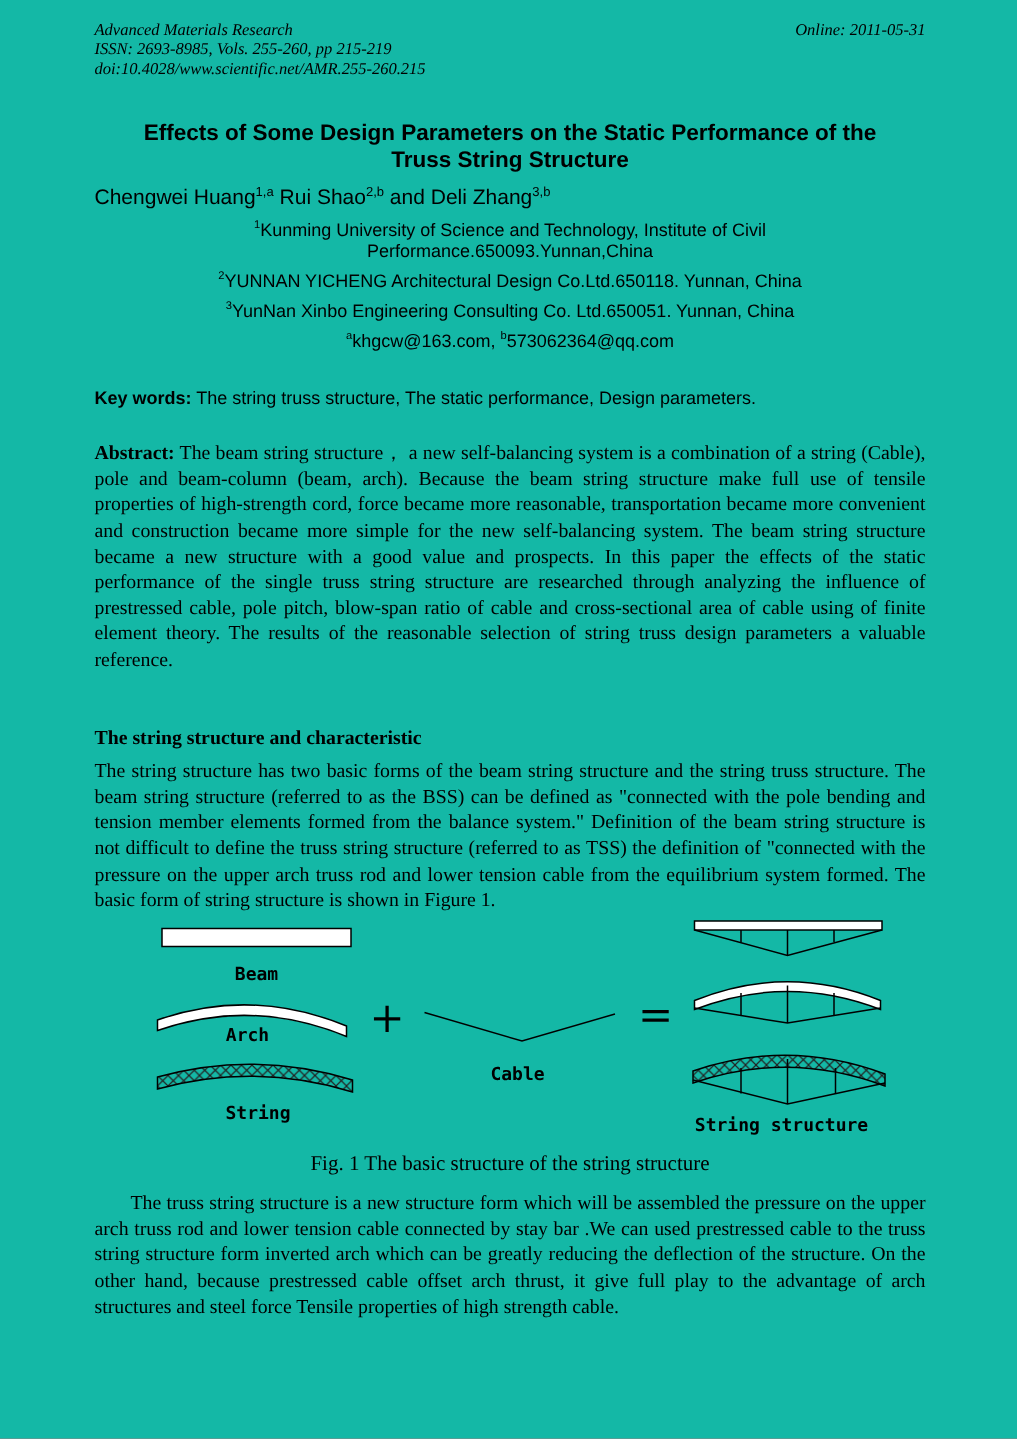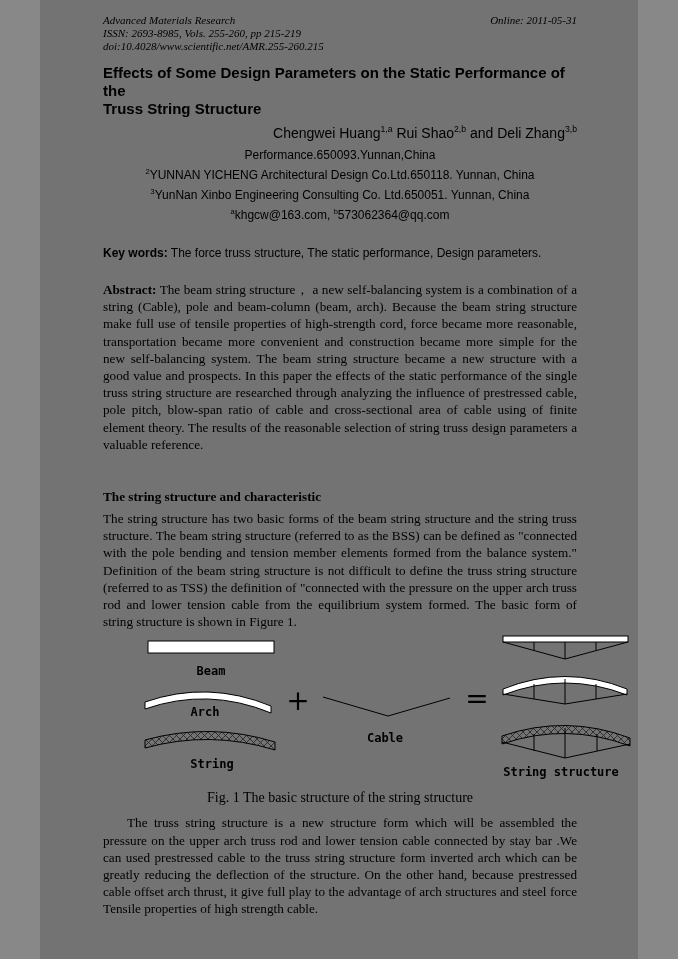--- a/index.html
+++ b/index.html
@@ -1,48 +1,48 @@
 <!DOCTYPE html>
 <html><head>
 <meta charset="utf-8">
 <style>
   * { margin: 0; padding: 0; box-sizing: border-box; }
   html, body { background: #888; }
   .page {
     position: relative;
-    width: 598px;
+    width: 678px;
     height: 959px;
     margin: 0 auto;
-    background: #737373;
+    background: #14b8a6;
     color: #000;
     padding: 14px 61px 0 63px;
     overflow: hidden;
     font-family: "Liberation Serif", serif;
   }
   
   .hdr { display: flex; justify-content: space-between; align-items: flex-start; }
   .hdr-left div, .hdr-right {
     font-family: "Liberation Serif", serif;
     font-style: italic;
     font-size: 11px;
     line-height: 13px;
     white-space: nowrap;
   }
   
   .title {
-    margin-top: 11px;
-    text-align: left;
+    margin-top: 27px;
+    text-align: center;
     font-family: "Liberation Sans", sans-serif;
     font-weight: bold;
     font-size: 15px;
     line-height: 18px;
   }
   .authors {
     margin-top: 7px;
-    text-align: right;
+    text-align: left;
     font-family: "Liberation Sans", sans-serif;
     font-size: 14px;
     line-height: 17px;
   }
   sup { font-size: 0.62em; vertical-align: super; line-height: 0; }
   .affil {
     margin-top: 6px;
     text-align: center;
     font-family: "Liberation Sans", sans-serif;
     font-size: 12px;
@@ -117,27 +117,28 @@
   </div>
 
   <div class="title">
     <div>Effects of Some Design Parameters on the Static Performance of the</div>
     <div>Truss String Structure</div>
   </div>
 
   <div class="authors"><span><span>Chengwei Huang</span><sup>1,a</sup></span><span><span> Rui Shao</span><sup>2,b</sup></span><span><span> and Deli Zhang</span><sup>3,b</sup></span></div>
 
   <div class="affil">
+    <div class="aline tight"><sup>1</sup><span>Kunming University of Science and Technology, Institute of Civil</span></div>
     <div class="aline"><span>Performance.650093.Yunnan,China</span></div>
     <div class="aline"><sup>2</sup><span>YUNNAN YICHENG Architectural Design Co.Ltd.650118. Yunnan, China</span></div>
     <div class="aline"><sup>3</sup><span>YunNan Xinbo Engineering Consulting Co. Ltd.650051. Yunnan, China</span></div>
     <div class="aline tight"><sup>a</sup><span>khgcw@163.com, </span><sup>b</sup><span>573062364@qq.com</span></div>
   </div>
 
-  <div class="keywords"><b>Key words:</b><span> The force truss structure, The static performance, Design parameters.</span></div>
+  <div class="keywords"><b>Key words:</b><span> The string truss structure, The static performance, Design parameters.</span></div>
 
   <div class="body-par"><b>Abstract:</b><span> The beam string structure， a new self-balancing system is a combination of a string (Cable), pole and beam-column (beam, arch). Because the beam string structure make full use of tensile properties of high-strength cord, force became more reasonable, transportation became more convenient and construction became more simple for the new self-balancing system. The beam string structure became a new structure with a good value and prospects. In this paper the effects of the static performance of the single truss string structure are researched through analyzing the influence of prestressed cable, pole pitch, blow-span ratio of cable and cross-sectional area of cable using of finite element theory. The results of the reasonable selection of string truss design parameters a valuable reference.</span></div>
 
   <div class="sec-heading">The string structure and characteristic</div>
   <div class="sec-par">The string structure has two basic forms of the beam string structure and the string truss structure. The beam string structure (referred to as the BSS) can be defined as "connected with the pole bending and tension member elements formed from the balance system." Definition of the beam string structure is not difficult to define the truss string structure (referred to as TSS) the definition of "connected with the pressure on the upper arch truss rod and lower tension cable from the equilibrium system formed. The basic form of string structure is shown in Figure 1.</div>
 
   <div class="figure-wrap">
     <svg width="555" height="150" viewBox="0 0 555 150">
       <defs>
         <pattern id="hatch" width="7" height="7" patternUnits="userSpaceOnUse">

